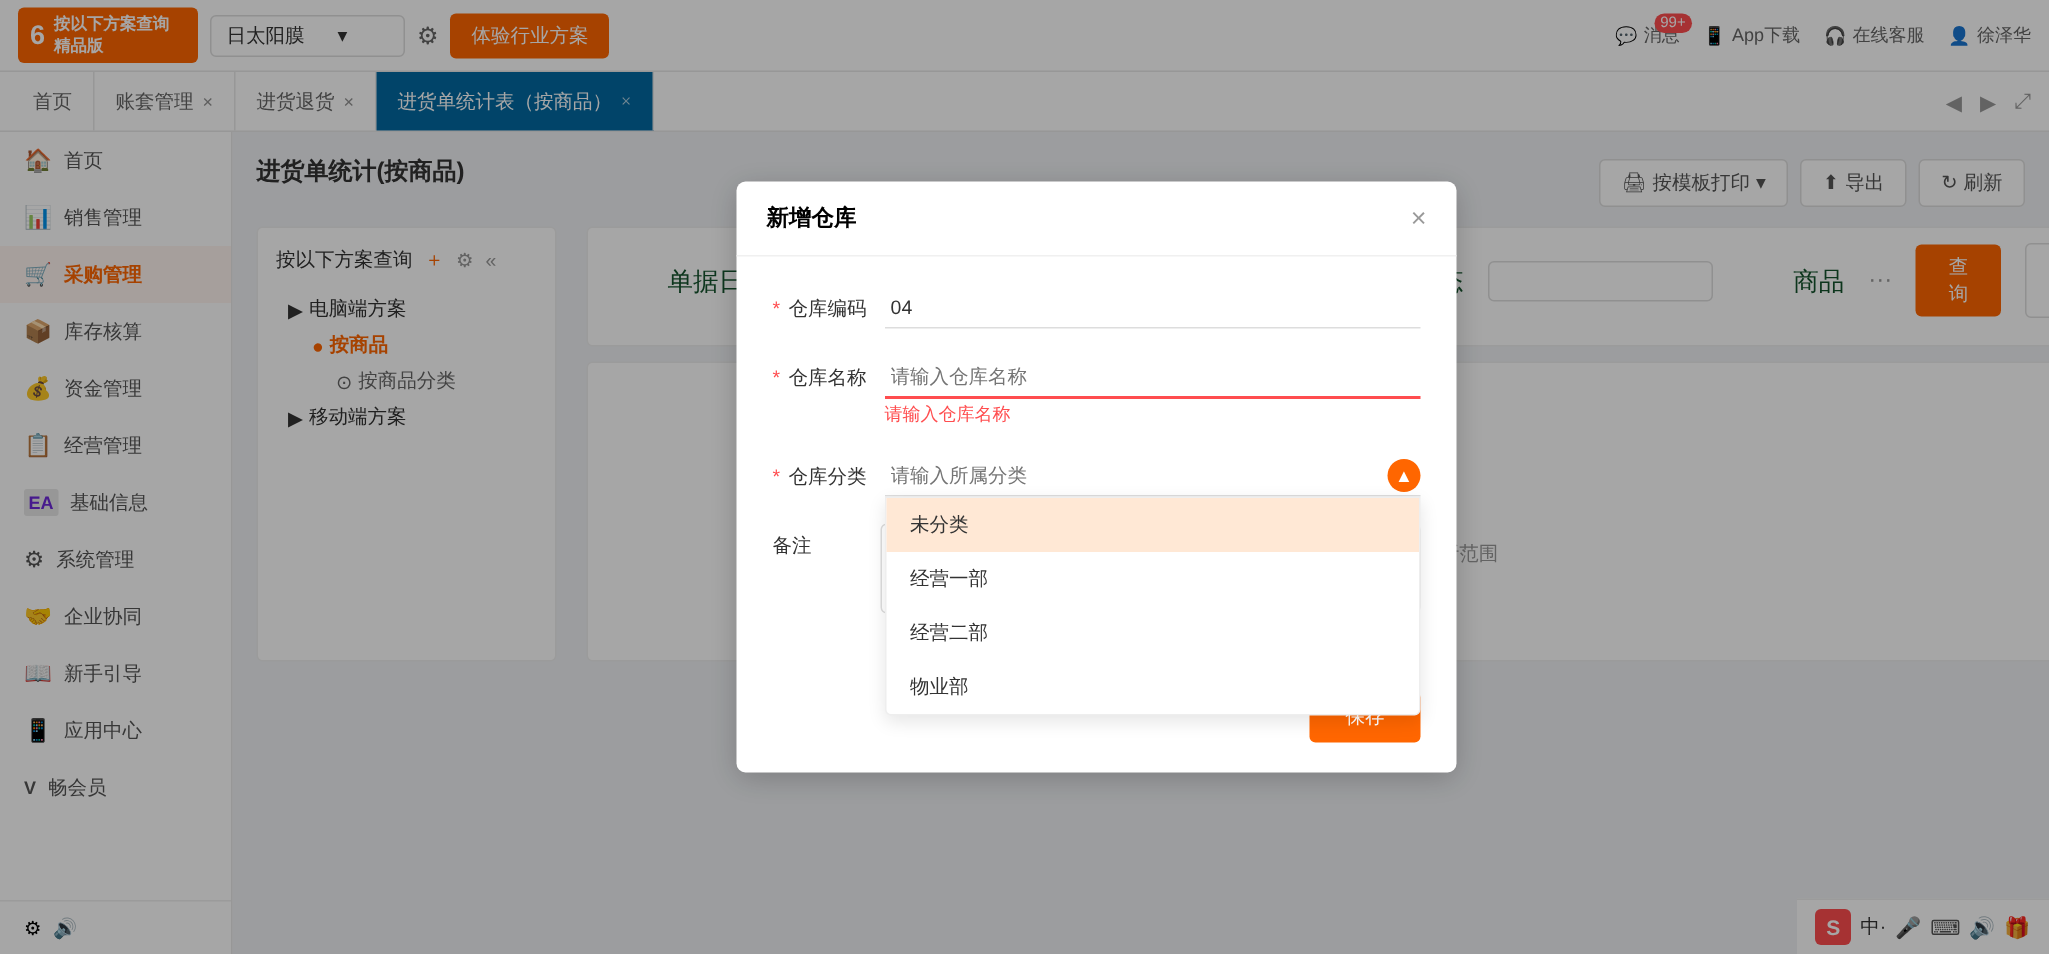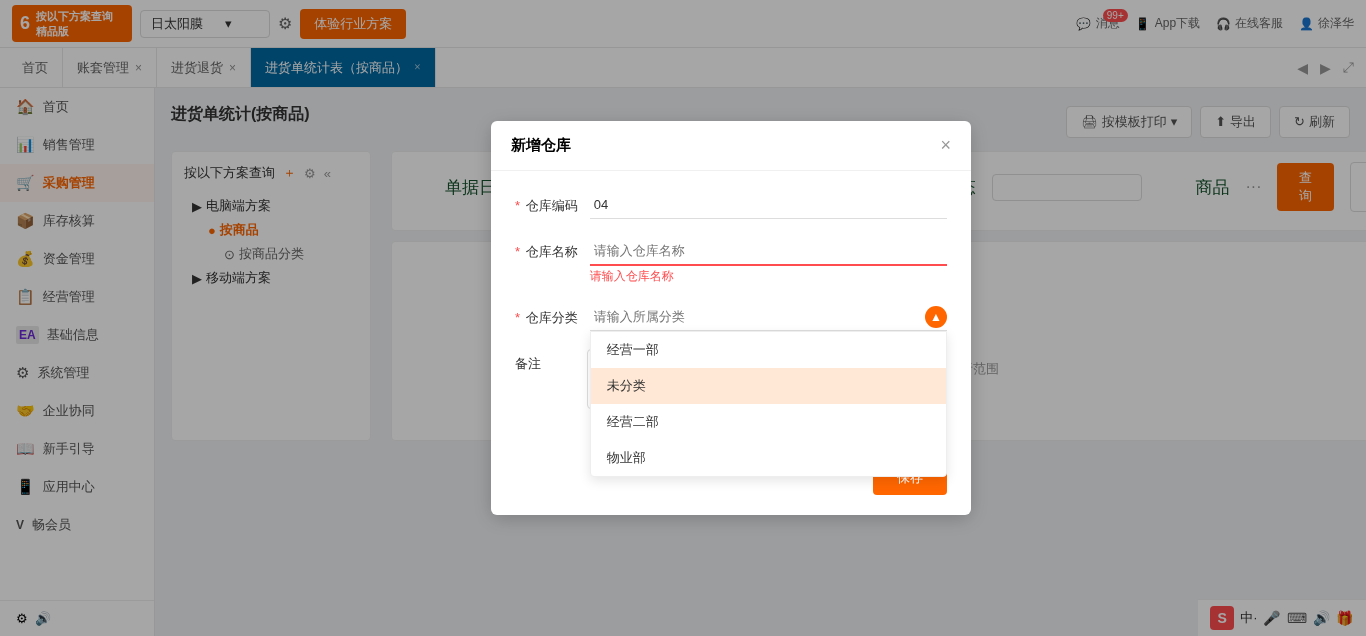--- a/index.html
+++ b/index.html
@@ -447,25 +447,25 @@
         <span class="required-star">*</span>
         <span>仓库分类</span>
       </span>
       <div class="category-wrap">
         <div class="category-input-row">
           <input class="category-input" placeholder="请输入所属分类" style="">
           <button class="category-up-btn">▲</button>
         </div>
 
         <div class="category-dropdown">
+          <div class="dropdown-item first-selected">
+            <span>未分类</span>
+          </div>
           <div class="dropdown-item">
             <span>经营一部</span>
-          </div>
-          <div class="dropdown-item first-selected">
-            <span>未分类</span>
           </div>
           <div class="dropdown-item">
             <span>经营二部</span>
           </div>
           <div class="dropdown-item">
             <span>物业部</span>
           </div>
         </div>
       </div>
     </div>

